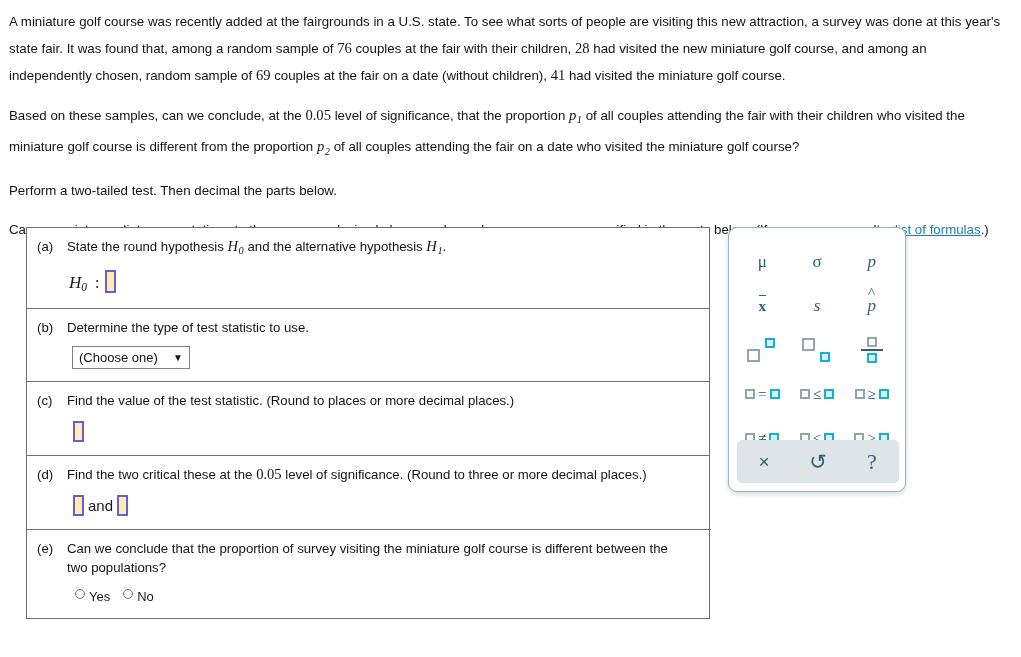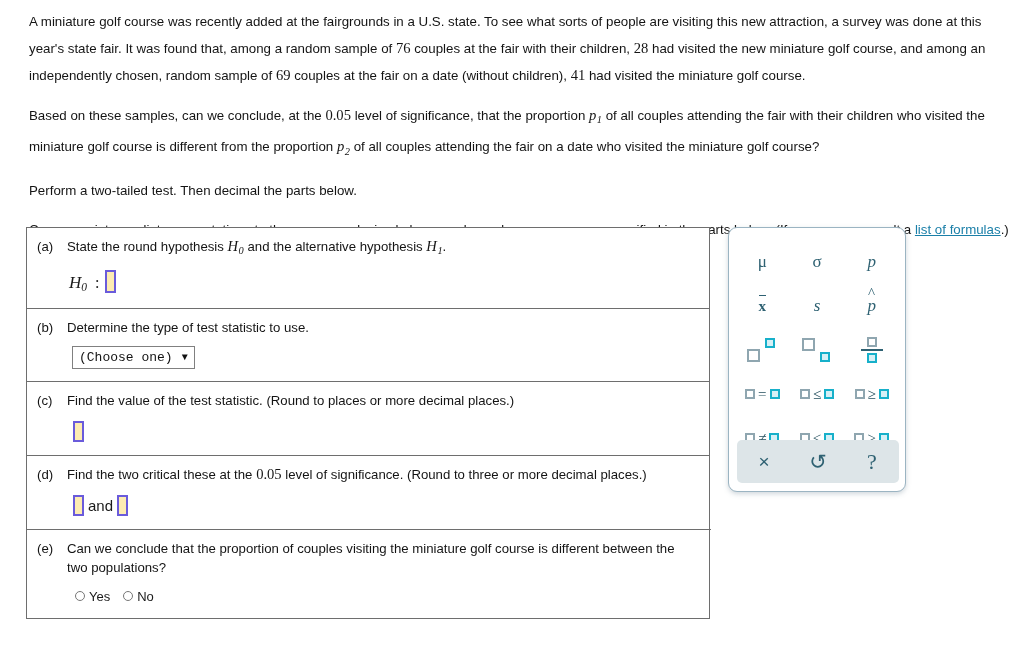--- a/index.html
+++ b/index.html
@@ -7,21 +7,20 @@
     margin: 0; padding: 0;
     width: 1021px; height: 657px;
     background: #ffffff;
     font-family: "Liberation Sans", sans-serif;
     color: #1a1a1a;
   }
   #page {
     position: relative;
     width: 1021px; height: 657px;
     overflow: hidden;
-    padding-left: 20px;
   }
 
   
   .prose {
     padding: 9px 12px 0 9px;
     font-size: 13.3px;
     line-height: 26px;
     color: #141414;
   }
   .prose p { margin: 0 0 13px 0; }
@@ -113,21 +112,20 @@
     align-items: center;
     justify-content: space-between;
     min-width: 118px;
     height: 23px;
     padding: 0 6px 0 6px;
     border: 1px solid #808080;
     background: #ffffff;
     font-size: 13px;
     color: #111;
     cursor: pointer;
-    font-family: Liberation Mono, monospace;
   }
   .select-wrap .caret {
     font-size: 10px;
     margin-left: 9px;
     color: #111;
   }
 
   .inline-answer { margin: 11px 0 2px 36px; }
   .inline-answer .andtxt {
     font-size: 15px;
@@ -136,21 +134,21 @@
 
   .radios {
     margin: 12px 0 3px 38px;
     font-size: 13px;
     display: flex;
     align-items: center;
     gap: 13px;
   }
   .radio-opt {
     display: inline-flex;
-    align-items: center;
+    align-items: flex-start;
     gap: 4px;
     cursor: pointer;
   }
   .radio-dot {
     width: 10px; height: 10px;
     border: 1px solid #777;
     border-radius: 50%;
     background: #fff;
     display: inline-block;
   }
@@ -322,21 +320,21 @@
         <span class="qtext nowrap"><span>Find the two critical these at the </span><span class="num">0.05</span><span> level of significance. (Round to three or more decimal places.)</span></span>
       </div>
       <div class="inline-answer">
         <span class="mbox"></span><span class="andtxt">and</span><span class="mbox"></span>
       </div>
     </div>
 
     <div class="arow">
       <div class="qline">
         <span class="qlabel">(e)</span>
-        <span class="qtext" style="max-width:620px">Can we conclude that the proportion of couples visiting the miniature golf course is different between the two populations?</span>
+        <span class="qtext" style="max-width:620px">Can we conclude that the proportion of survey visiting the miniature golf course is different between the two populations?</span>
       </div>
       <div class="radios">
         <span class="radio-opt">
           <span class="radio-dot"></span>
           <span>Yes</span>
         </span>
         <span class="radio-opt">
           <span class="radio-dot"></span>
           <span>No</span>
         </span>

